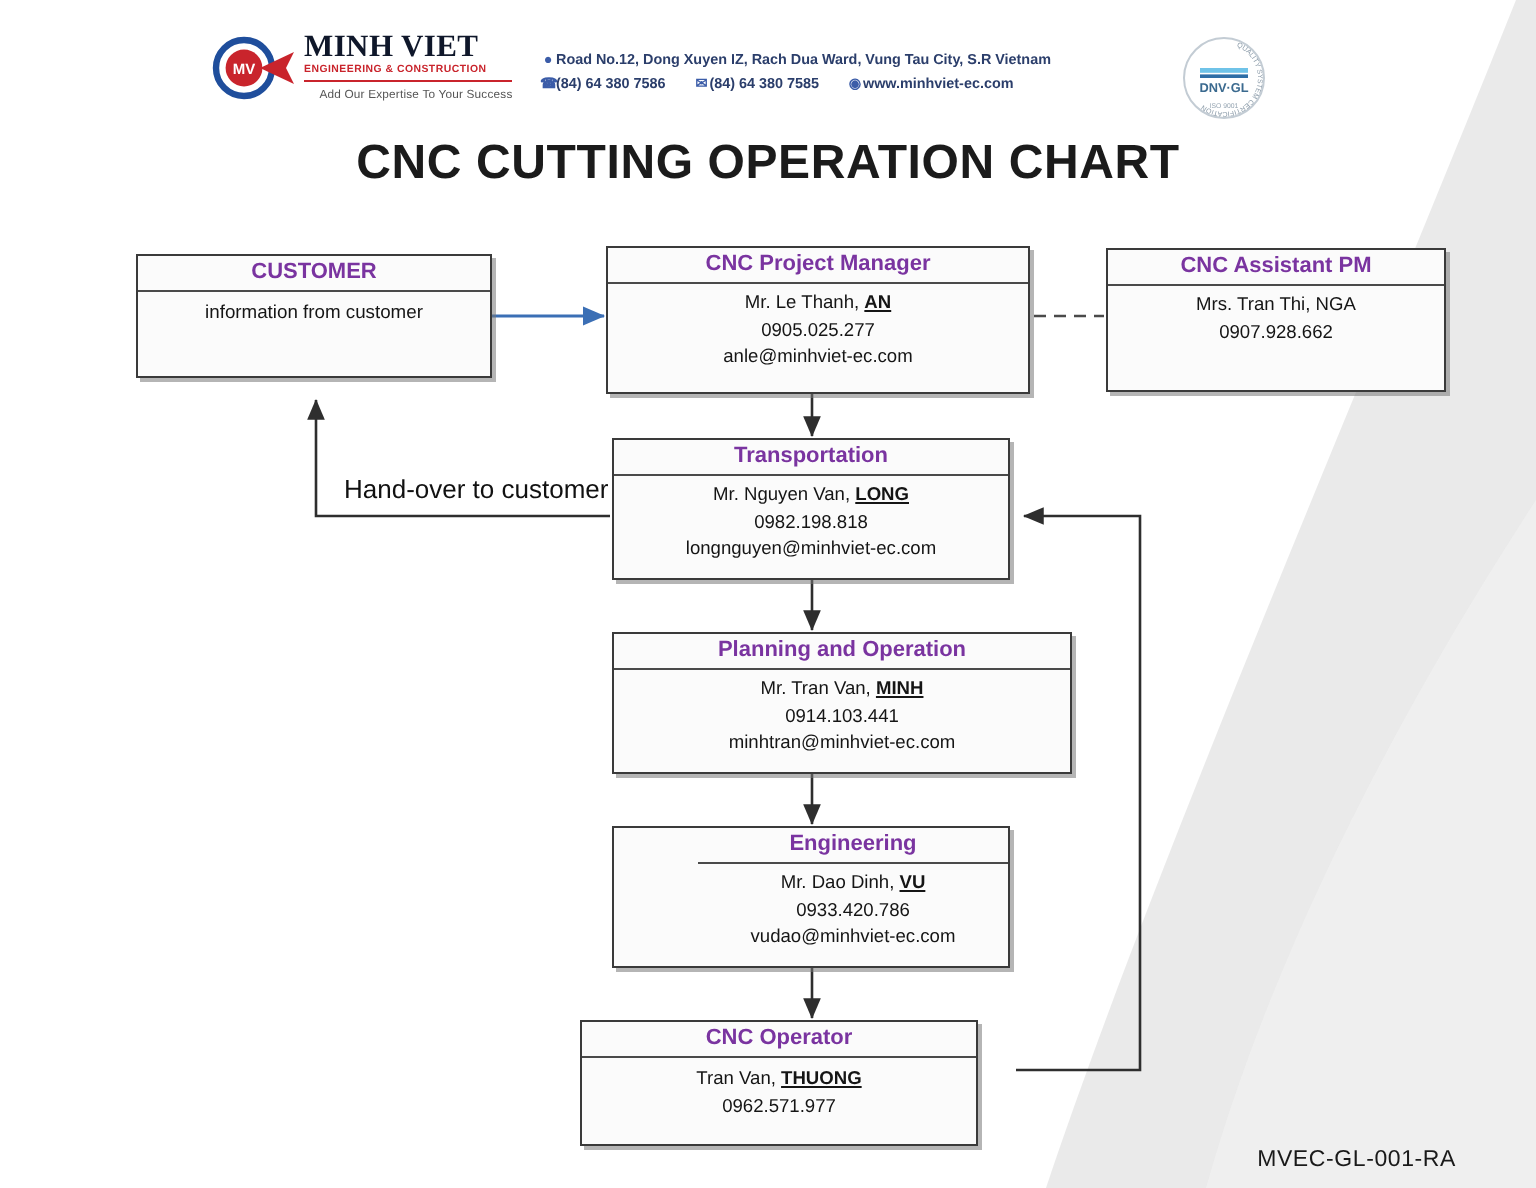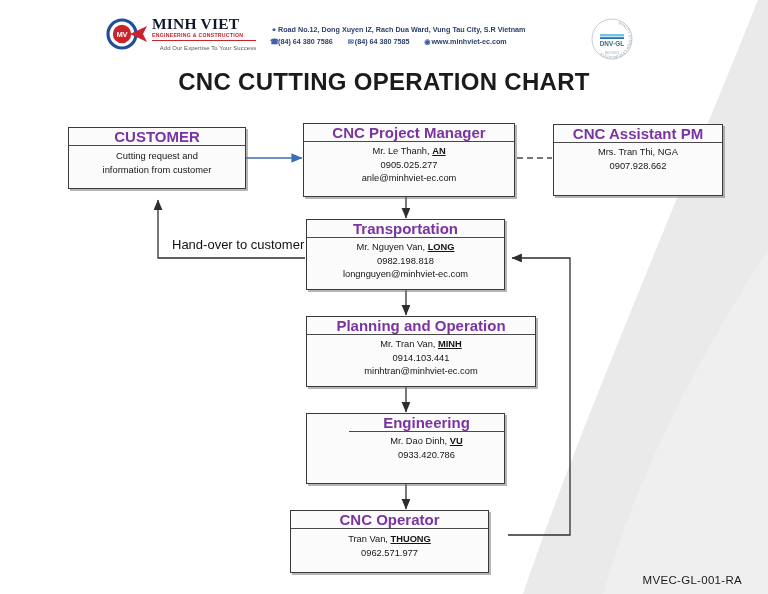--- a/index.html
+++ b/index.html
@@ -38,37 +38,37 @@
 
   
   .lines{position:absolute;left:0;top:0;width:768px;height:594px;z-index:1;pointer-events:none;}
 
   
   .node{position:absolute;z-index:2;background:#fbfbfb;
     border:1px solid #3a3a3a;
     box-shadow:2px 2px 0 0 rgba(120,120,120,.55);
     box-sizing:border-box;}
   .node .hd{
-    text-align:center;font-size:15px;font-weight:bold;color:#7a34a0;
+    text-align:center;font-size:11px;font-weight:bold;color:#7a34a0;
     padding:3px 2px 3px;border-bottom:1px solid #4a4a4a;line-height:11px;
     font-family:"Liberation Sans",sans-serif;}
   .node .bd{padding:3px 4px 4px;text-align:center;}
   .node .ln{font-size:9.3px;color:#151515;line-height:13.5px;white-space:nowrap;
     font-family:"Liberation Sans",sans-serif;}
   .node .ln.name{font-weight:normal;}
   .node .ln.name b{font-weight:bold;text-decoration:underline;}
   .node .ln.two{line-height:14px;}
 
   .node.customer .hd{color:#7a34a0;}
   .node.customer .bd .ln{font-size:9.4px;}
 
   .edge-label{position:absolute;z-index:2;font-size:13px;color:#111;
     font-family:"Liberation Sans",sans-serif;white-space:nowrap;}
 
-  .doccode{position:absolute;right:26px;bottom:8px;z-index:3;
+  .doccode{position:absolute;right:40px;bottom:8px;z-index:3;
     font-size:11.5px;color:#1a1a1a;letter-spacing:.3px;
     font-family:"Liberation Sans",sans-serif;}
 </style>
 </head>
 <body>
 
 <div id="canvas">
 
   <div class="bg-swoosh">
     <svg width="340" height="594" viewBox="0 0 340 594">
@@ -146,21 +146,20 @@
     <path d="M508 535 L570 535 L570 258 L512 258" fill="none" stroke="#2e2e2e" stroke-width="1.3" marker-end="url(#ah)"></path>
 
     <path d="M305 258 L158 258 L158 200" fill="none" stroke="#2e2e2e" stroke-width="1.3" marker-end="url(#ah)"></path>
   </svg>
 
   <div class="edge-label" style="left:172px;top:237px;">Hand-over to customer</div>
 
   <div class="node customer" style="left:68px;top:127px;width:178px;height:62px;">
     <div class="hd">CUSTOMER</div>
     <div class="bd">
-      <div class="ln">Cutting request and</div>
       <div class="ln">information from customer</div>
     </div>
   </div>
 
   <div class="node" style="left:303px;top:123px;width:212px;height:74px;">
     <div class="hd">CNC Project Manager</div>
     <div class="bd">
       <div class="ln name"><span>Mr. Le Thanh, </span><b>AN</b></div>
       <div class="ln">0905.025.277</div>
       <div class="ln">anle@minhviet-ec.com</div>
@@ -191,20 +190,21 @@
       <div class="ln">0914.103.441</div>
       <div class="ln">minhtran@minhviet-ec.com</div>
     </div>
   </div>
 
   <div class="node" style="left:306px;top:413px;width:199px;height:71px;padding-left:42px;">
     <div class="hd">Engineering</div>
     <div class="bd">
       <div class="ln name"><span>Mr. Dao Dinh, </span><b>VU</b></div>
       <div class="ln">0933.420.786</div>
+      <div class="ln">vudao@minhviet-ec.com</div>
     </div>
   </div>
 
   <div class="node" style="left:290px;top:510px;width:199px;height:63px;">
     <div class="hd">CNC Operator</div>
     <div class="bd">
       <div class="ln name two"><span>Tran Van, </span><b>THUONG</b></div>
       <div class="ln two">0962.571.977</div>
     </div>
   </div>

